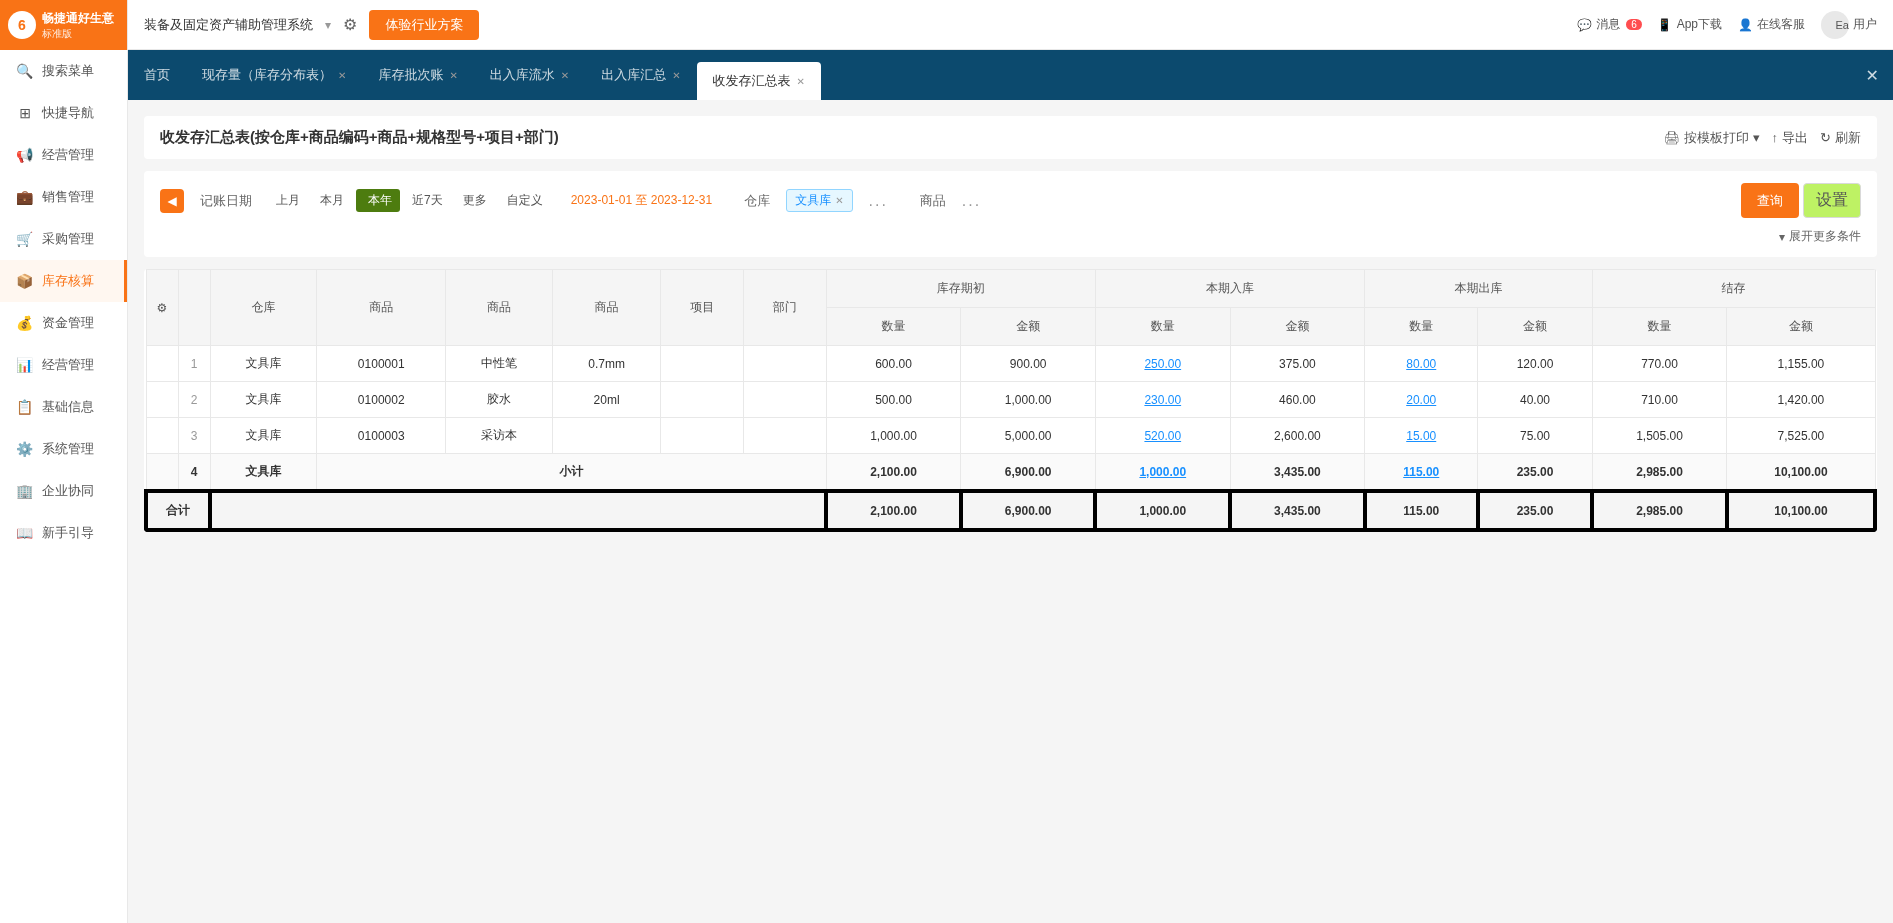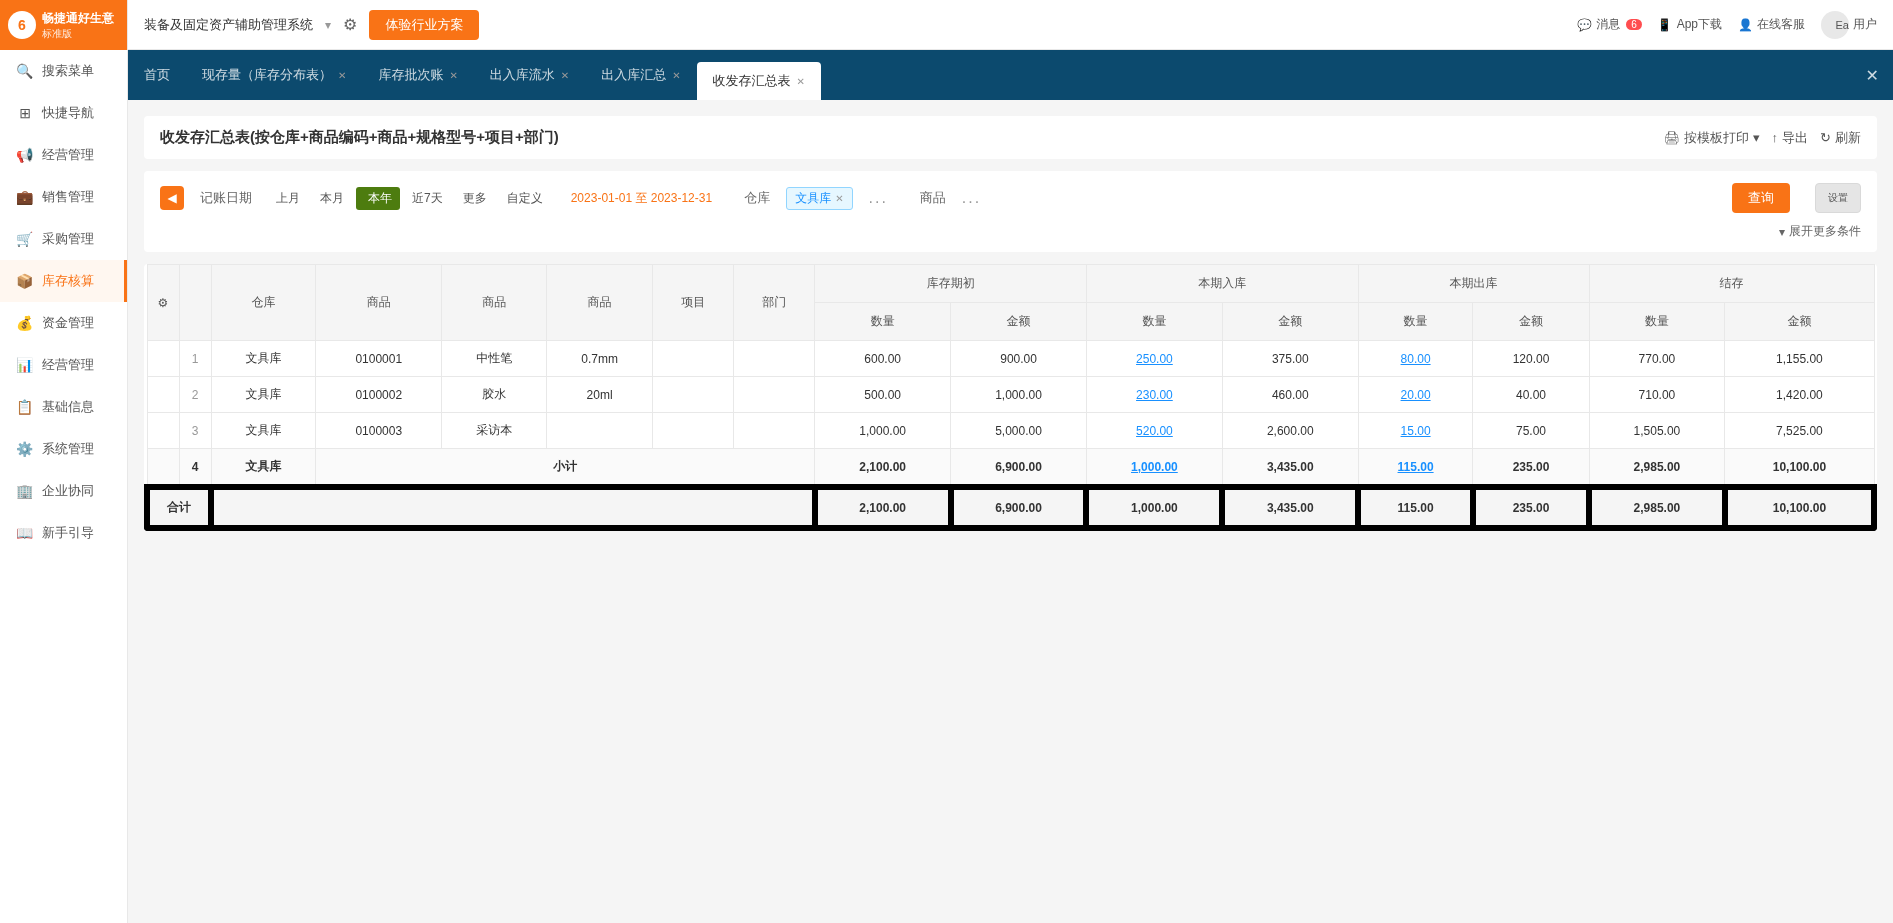--- a/index.html
+++ b/index.html
@@ -50,34 +50,34 @@
     .filter-label { color: #666; font-size: 13px; white-space: nowrap; }
     .date-btns { display: flex; gap: 4px; align-items: center; }
     .date-btn { padding: 3px 8px; cursor: pointer; color: #555; font-size: 12px; border-radius: 3px; }
     .date-btn.active { background: #4d7c0f; color: #fff; border-radius: 3px; padding-left: 12px; }
     .date-range { color: #f97316; font-size: 12px; margin-left: 4px; }
     .warehouse-tag { background: #e6f7ff; border: 1px solid #91d5ff; border-radius: 3px; padding: 2px 8px; color: #1890ff; font-size: 12px; display: flex; align-items: center; gap: 4px; }
     .tag-close { cursor: pointer; color: #999; font-size: 10px; }
     .ellipsis-btn { color: #999; cursor: pointer; font-size: 16px; letter-spacing: 2px; }
     .expand-btn { display: flex; align-items: center; gap: 4px; color: #666; cursor: pointer; font-size: 12px; margin-left: auto; }
     .query-btn { background: #f97316; color: #fff; border: none; border-radius: 4px; padding: 6px 16px; cursor: pointer; font-size: 13px; }
-    .settings-btn { border: 1px solid #d9d9d9; background: #e5e5e5; color: #555; border-radius: 4px; padding: 6px 12px; cursor: pointer; font-size: 10px; }
+    .settings-btn { border: 1px solid #d9d9d9; background: #bef264; color: #555; border-radius: 4px; padding: 6px 12px; cursor: pointer; font-size: 16px; }
     .filter-second-row { display: flex; align-items: center; margin-top: 10px; gap: 16px; }
 
     
     .table-container { background: #fff; border-radius: 4px; overflow: hidden; }
     table { width: 100%; border-collapse: collapse; font-size: 12px; }
     thead tr { background: #f5f5f5; }
     thead th { padding: 10px 8px; text-align: center; border: 1px solid #e8e8e8; color: #555; font-weight: 500; white-space: nowrap; }
     tbody tr { background: #fff; }
     tbody tr.subtotal { background: #fafafa; font-weight: bold; }
     tbody td { padding: 9px 8px; border: 1px solid #e8e8e8; text-align: center; color: #333; }
     .link-text { color: #1890ff; text-decoration: underline; cursor: pointer; }
     tfoot tr { background: #f5f5f5; font-weight: bold; }
-    tfoot td { padding: 9px 8px; border: 6px solid #000000; text-align: center; color: #333; }
+    tfoot td { padding: 9px 8px; border: 4px solid #000000; text-align: center; color: #333; }
     .th-group { text-align: center; border-bottom: none; }
     .row-num { color: #999; }
   </style>
 </head>
 <body>
 
 <div class="sidebar">
   <div class="sidebar-logo">
     <div class="sidebar-logo-icon">
       <span>6</span>
@@ -236,21 +236,21 @@
         <span class="filter-label" style="margin-left:16px;">仓库</span>
         <div class="warehouse-tag">
           <span>文具库</span>
           <span class="tag-close">✕</span>
         </div>
         <span class="ellipsis-btn">...</span>
 
         <span class="filter-label" style="margin-left:16px;">商品</span>
         <span class="ellipsis-btn">...</span>
 
-        <div style="margin-left:auto;display:flex;gap:25px;justify-content:space-between;">
+        <div style="margin-left:auto;display:flex;gap:4px;justify-content:space-between;">
           <button class="query-btn">查询</button>
           <button class="settings-btn">设置</button>
         </div>
       </div>
 
       <div class="filter-second-row">
         <div style="width:24px;"></div>
         <div class="expand-btn">
           <span>▾</span>
           <span>展开更多条件</span>

